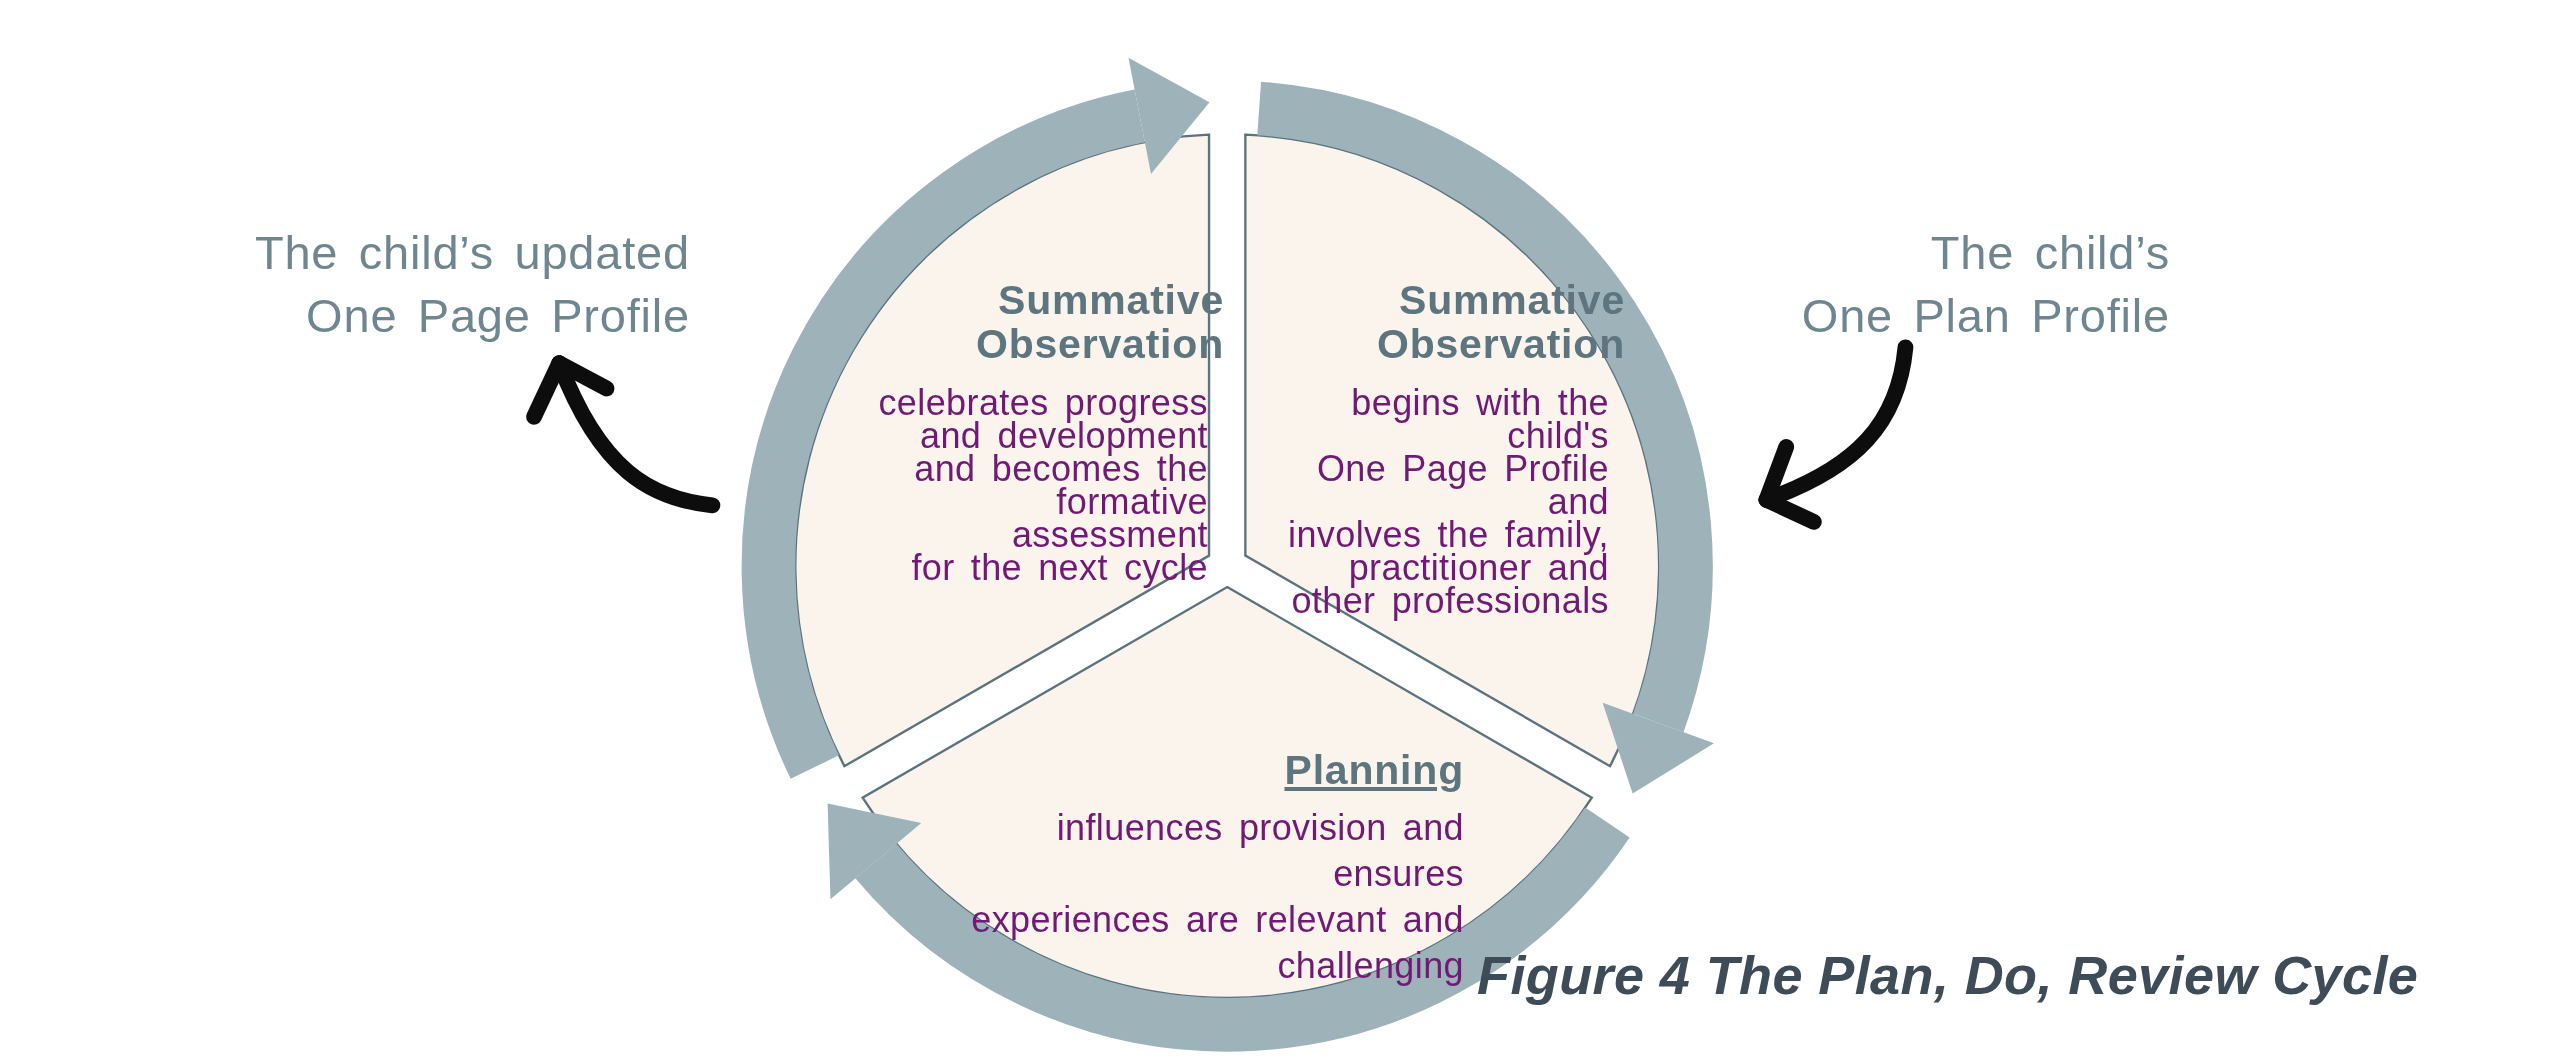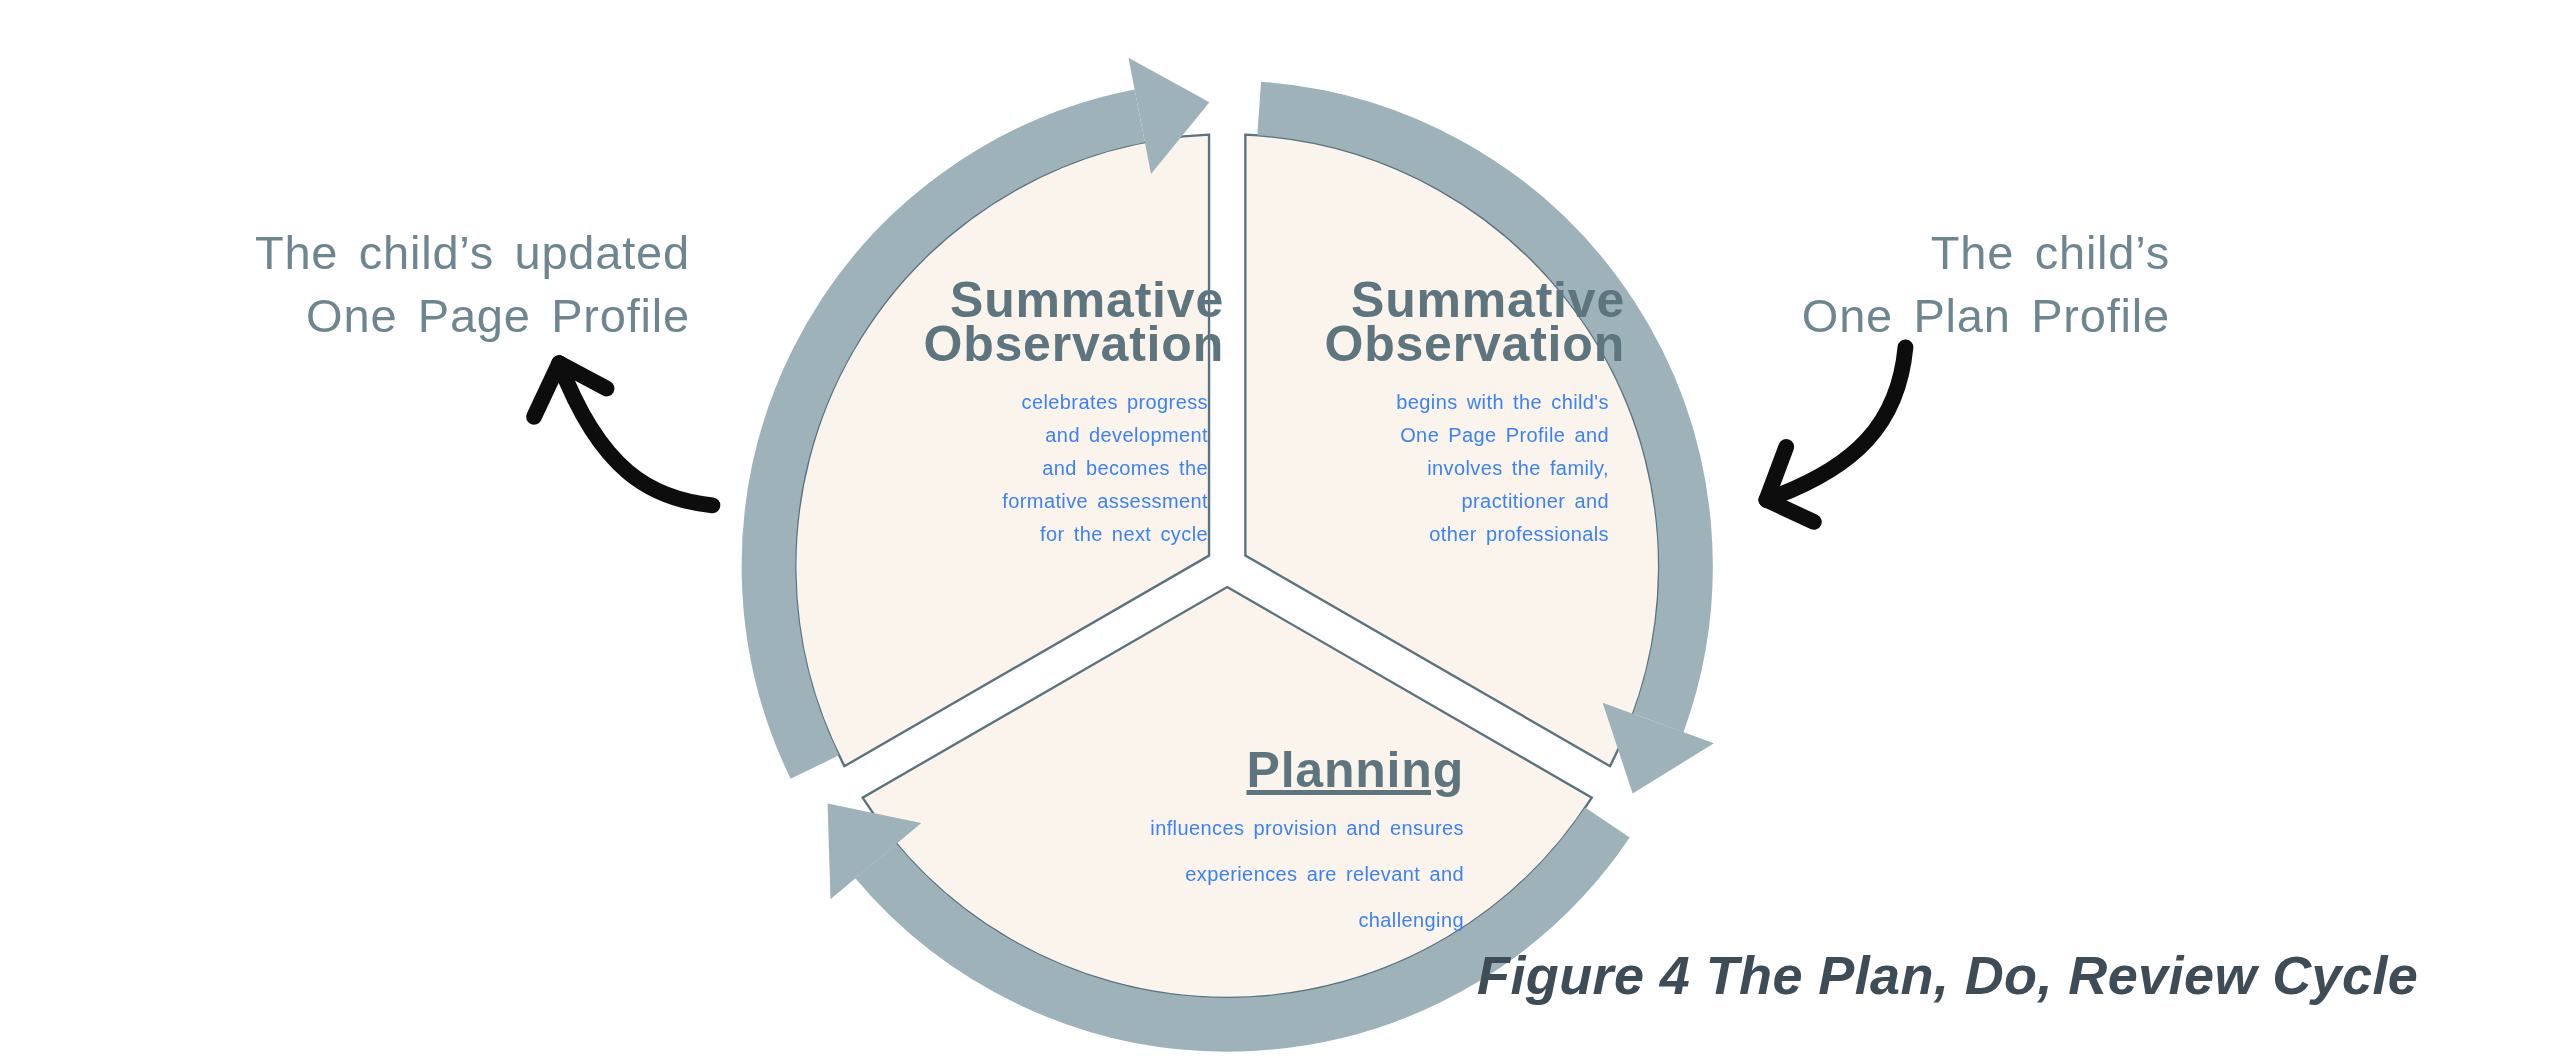--- a/index.html
+++ b/index.html
@@ -1,22 +1,22 @@
 <!DOCTYPE html>
 <html style="font-size:12.6px"><head>
 <meta charset="utf-8">
 <style>
   html,body{margin:0;padding:0;background:#ffffff;}
   body{width:2576px;height:1058px;font-family:"Liberation Sans",sans-serif;}
   .stage{position:relative;width:2576px;height:1058px;overflow:hidden;background:#ffffff;}
   .stage svg{position:absolute;left:0;top:0;width:2576px;height:1058px;}
   .txt{position:absolute;text-align:right;white-space:pre-line;}
   .side-label{font-size:47px;line-height:63px;color:#6e8690;letter-spacing:0.8px;word-spacing:0.14em;}
-  .seg-title{font-size:50px;line-height:44px;font-weight:700;color:#5d757f;letter-spacing:0.8px;}
-  .seg-body{font-size:20px;line-height:33px;color:#3b82f6;letter-spacing:0.4px;word-spacing:0.16em;}
+  .seg-title{font-size:41px;line-height:44px;font-weight:700;color:#5d757f;letter-spacing:0.8px;}
+  .seg-body{font-size:36px;line-height:33px;color:#701a75;letter-spacing:0.4px;word-spacing:0.16em;}
   .caption{font-size:54px;font-weight:700;font-style:italic;color:#3d4c57;text-align:left;letter-spacing:0.4px;}
   #left-label{left:216px;top:221px;width:474px;}
   #right-label{left:1696px;top:221px;width:474px;}
   #sum-title{left:829px;top:278px;width:395px;}
   #sum-body{left:845px;top:386px;width:363px;}
   #form-title{left:1230px;top:278px;width:395px;}
   #form-body{left:1246px;top:386px;width:363px;}
   #plan-title{left:990px;top:748px;width:474px;text-decoration:underline;}
   #plan-body{left:959px;top:805px;width:505px;line-height:46px;}
   #caption{left:1477px;top:944px;width:1074px;}

